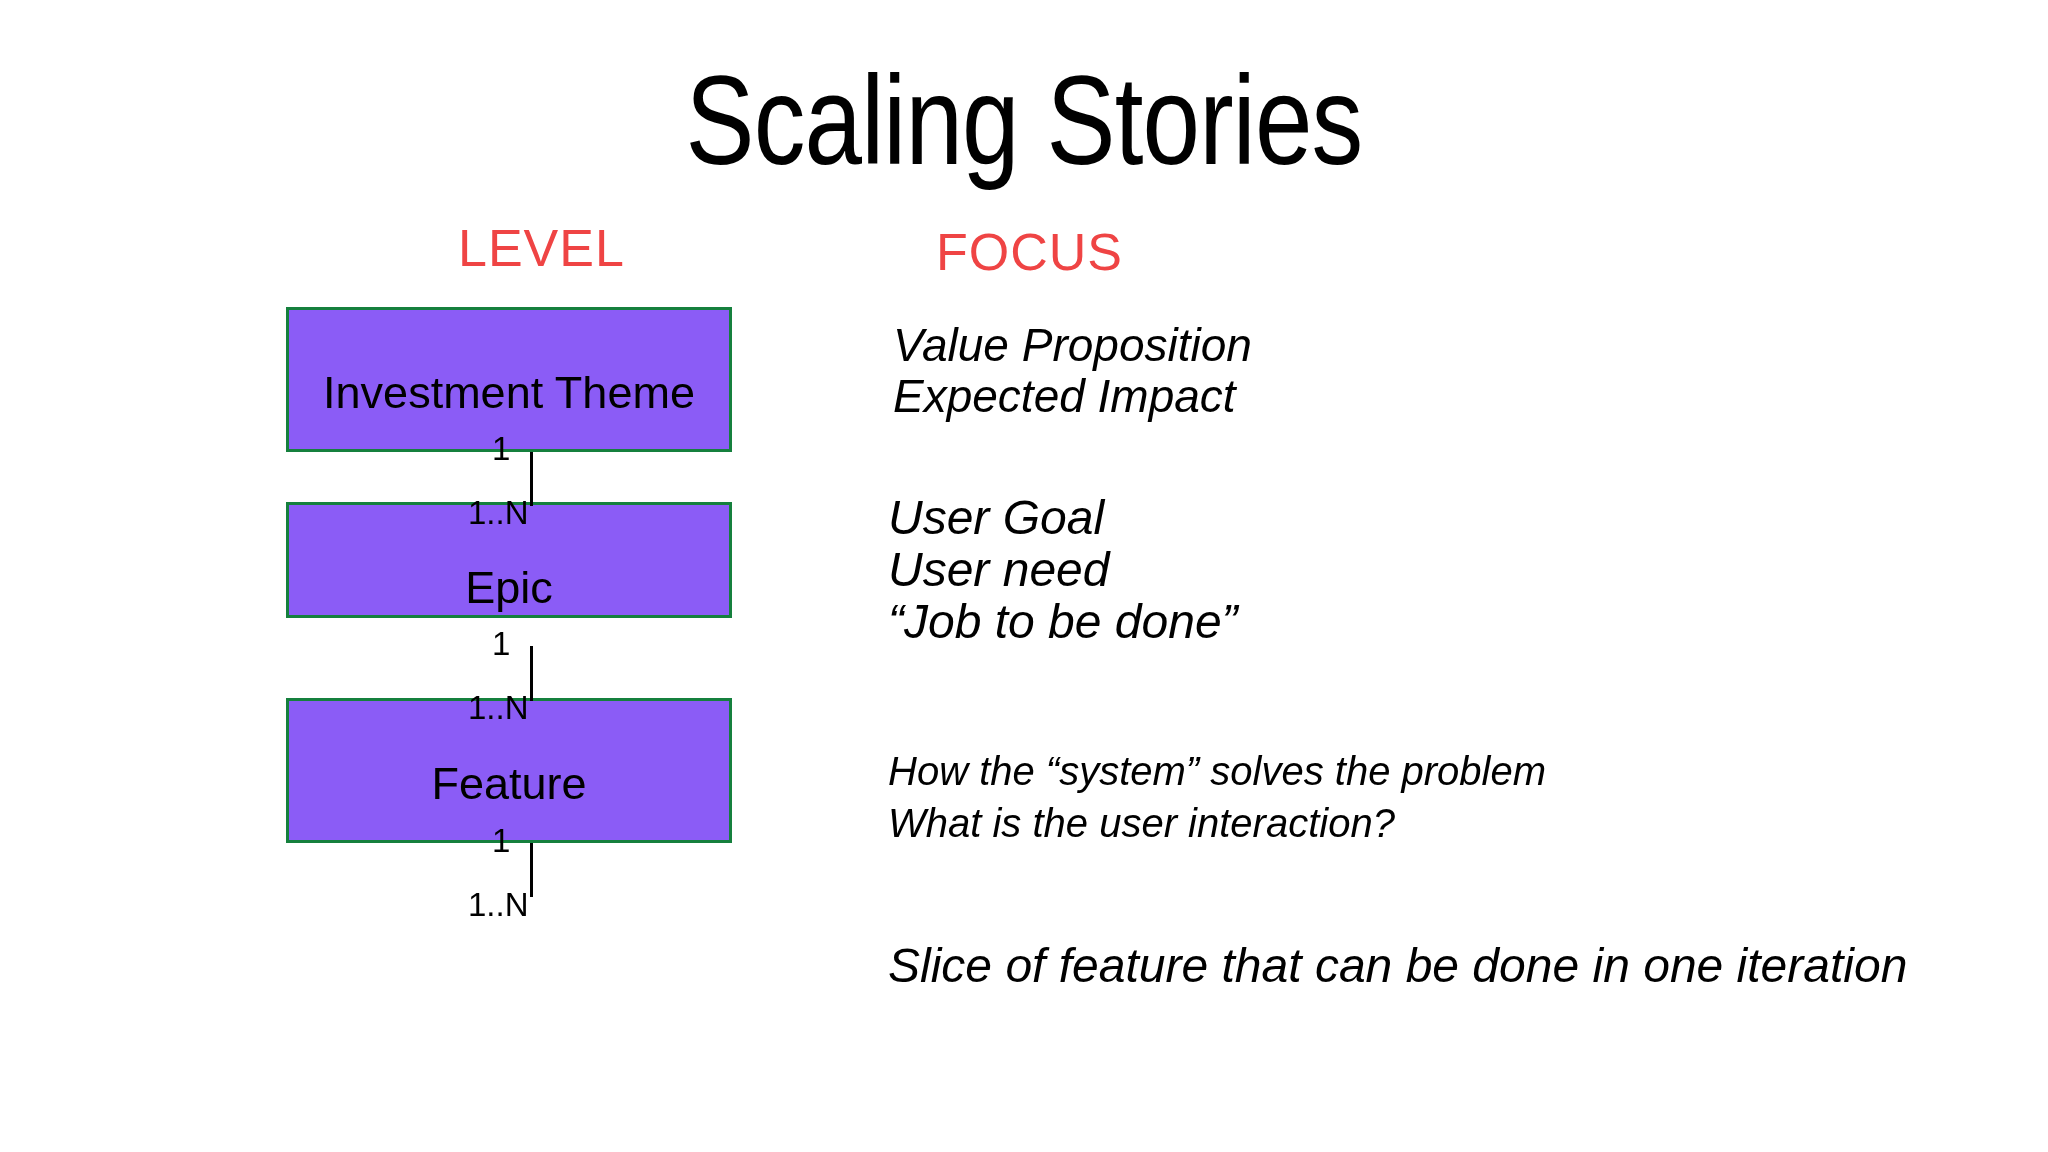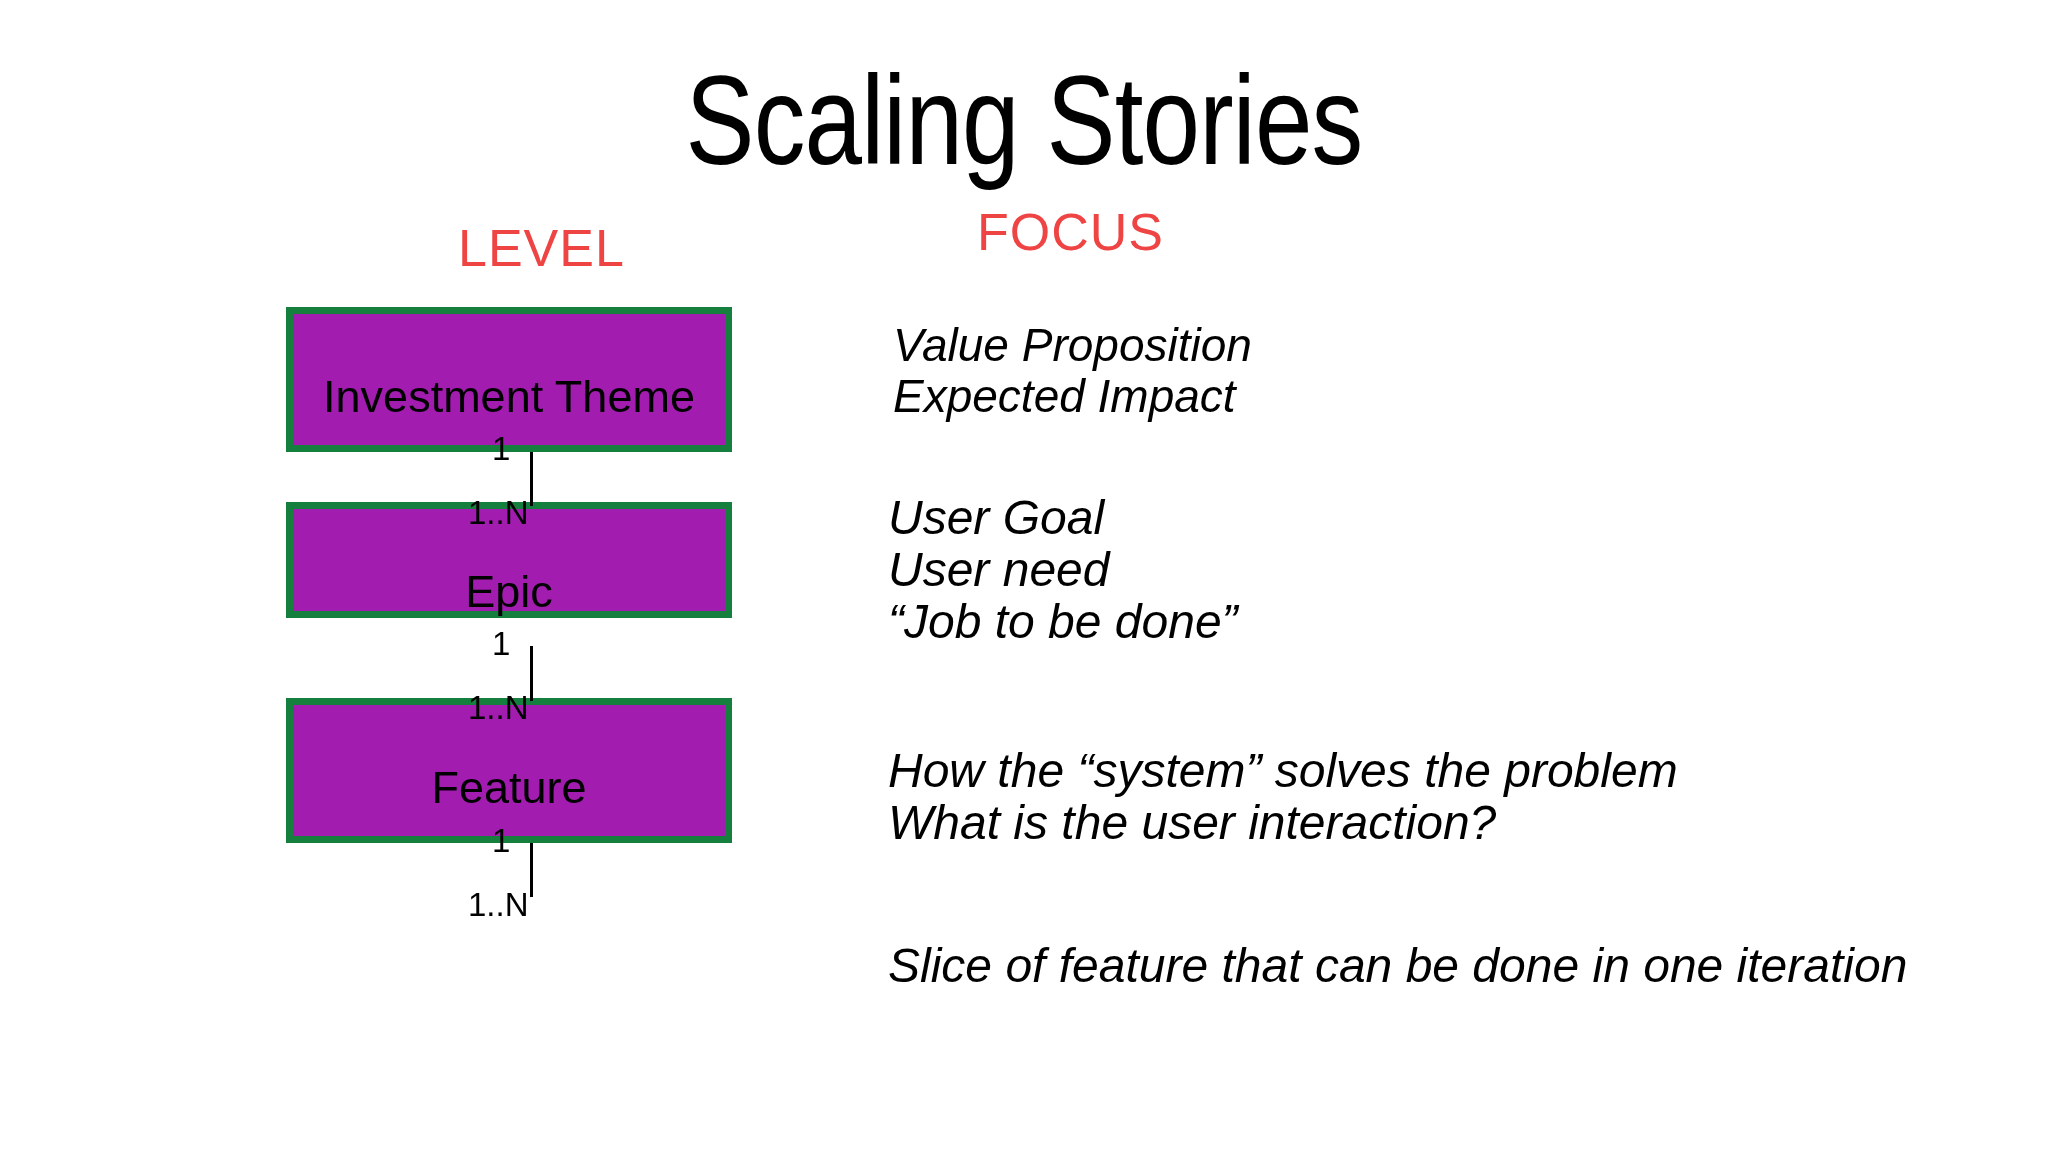--- a/index.html
+++ b/index.html
@@ -39,30 +39,30 @@
     position: absolute;
     font-family: Liberation Sans, sans-serif;
     font-size: 52px;
     line-height: 52px;
     font-weight: 400;
     letter-spacing: 1px;
     white-space: nowrap;
     color: #ef4444;
   }
   #header-level { left: 458px; top: 222px; }
-  #header-focus { left: 936px; top: 206px; margin-left: 41px; }
+  #header-focus { left: 936px; top: 226px; }
 
   
   .level-box {
     position: absolute;
     left: 286px;
     width: 446px;
-    border: 7px solid #15803d;
+    border: 3px solid #15803d;
     box-sizing: border-box;
-    background: #a21caf;
+    background: #8b5cf6;
     padding-left: 48px;
   }
   .level-box-label {
     position: absolute;
     left: 0;
     width: 100%;
     text-align: center;
     font-family: "Liberation Sans", sans-serif;
     font-size: 45px;
     line-height: 45px;
@@ -136,21 +136,21 @@
   #focus-epic {
     top: 484px;
     left: 888px;
     font-size: 48px;
     line-height: 52px;
     margin-top: 8px;
   }
   #focus-feature {
     top: 745px;
     left: 888px;
-    font-size: 48px;
+    font-size: 40px;
     line-height: 52px;
   }
   #focus-implementation-story {
     top: 940px;
     left: 888px;
     font-size: 48px;
     line-height: 52px;
   }
 </style>
 </head>

